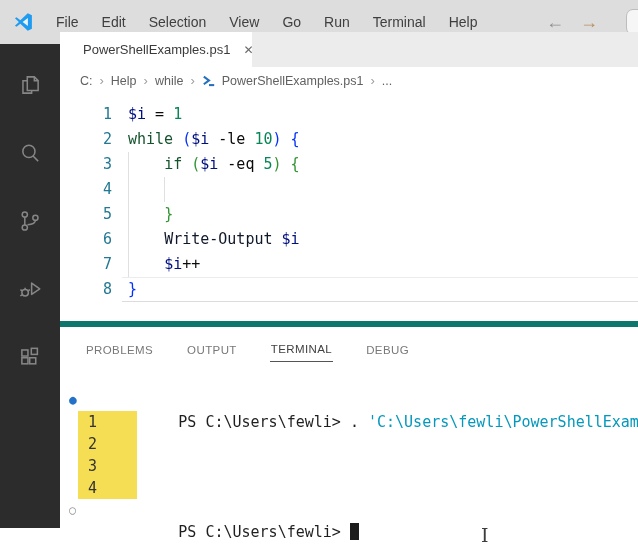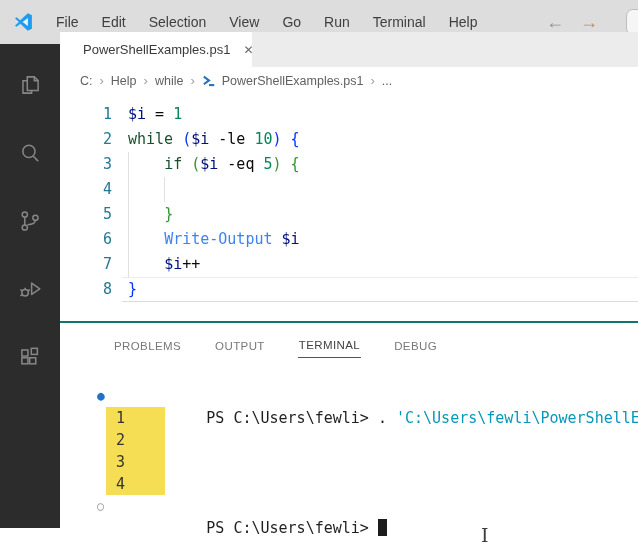--- a/index.html
+++ b/index.html
@@ -45,31 +45,31 @@
   
   .code { position:relative; height:227px; padding-top:8px; font-family:"DejaVu Sans Mono", monospace;
           font-size:15px; background:#ffffff; overflow:hidden; }
   .code-line { height:25px; line-height:25px; display:flex; white-space:pre; }
   .ln { width:52px; text-align:right; color:#237893; flex:0 0 auto; }
   .code-text { margin-left:16px; white-space:pre; }
   .tk-p { color:#0a0a0a; }
   .tk-k { color:#14532d; }
   .tk-v { color:#001080; }
   .tk-n { color:#098658; }
-  .tk-f { color:#3b82f6; }
+  .tk-f { color:#0f172a; }
   .tk-b1 { color:#0431fa; }
   .tk-b2 { color:#319331; }
   .indent-guide { position:absolute; width:1px; background:#e0e0e0; }
   .guide-1 { left:68px; top:58px; height:125px; }
   .guide-2 { left:104px; top:83px; height:25px; }
   .current-line { position:absolute; left:62px; right:0; top:183px; height:25px;
                   border-top:1px solid #ececec; border-bottom:1px solid #dcdcdc; pointer-events:none; }
 
   
-  .panel { position:absolute; left:0; top:289px; width:578px; bottom:0; border-top:2px solid #0f766e; background:#ffffff;padding-left:28px; }
+  .panel { position:absolute; left:0; top:289px; width:578px; bottom:0; border-top:6px solid #0f766e; background:#ffffff; }
   .panel-tabs { height:45px; display:flex; align-items:center; gap:32px; padding-left:25px; }
   .panel-tab { font-size:11.5px; letter-spacing:0.4px; color:#787878; padding:6px 1px; }
   .panel-tab.active { color:#424242; border-bottom:1px solid #555555; }
 
   
   .terminal { position:relative; padding-top:17px; font-family:"DejaVu Sans Mono", monospace;
               font-size:15px; color:#1f1f1f; }
   .tline { position:relative; height:22px; line-height:22px; padding-left:28px; white-space:pre; }
   .deco { position:absolute; left:9px; top:0; }
   .deco-dot { color:#2472c8; font-size:13px; }

